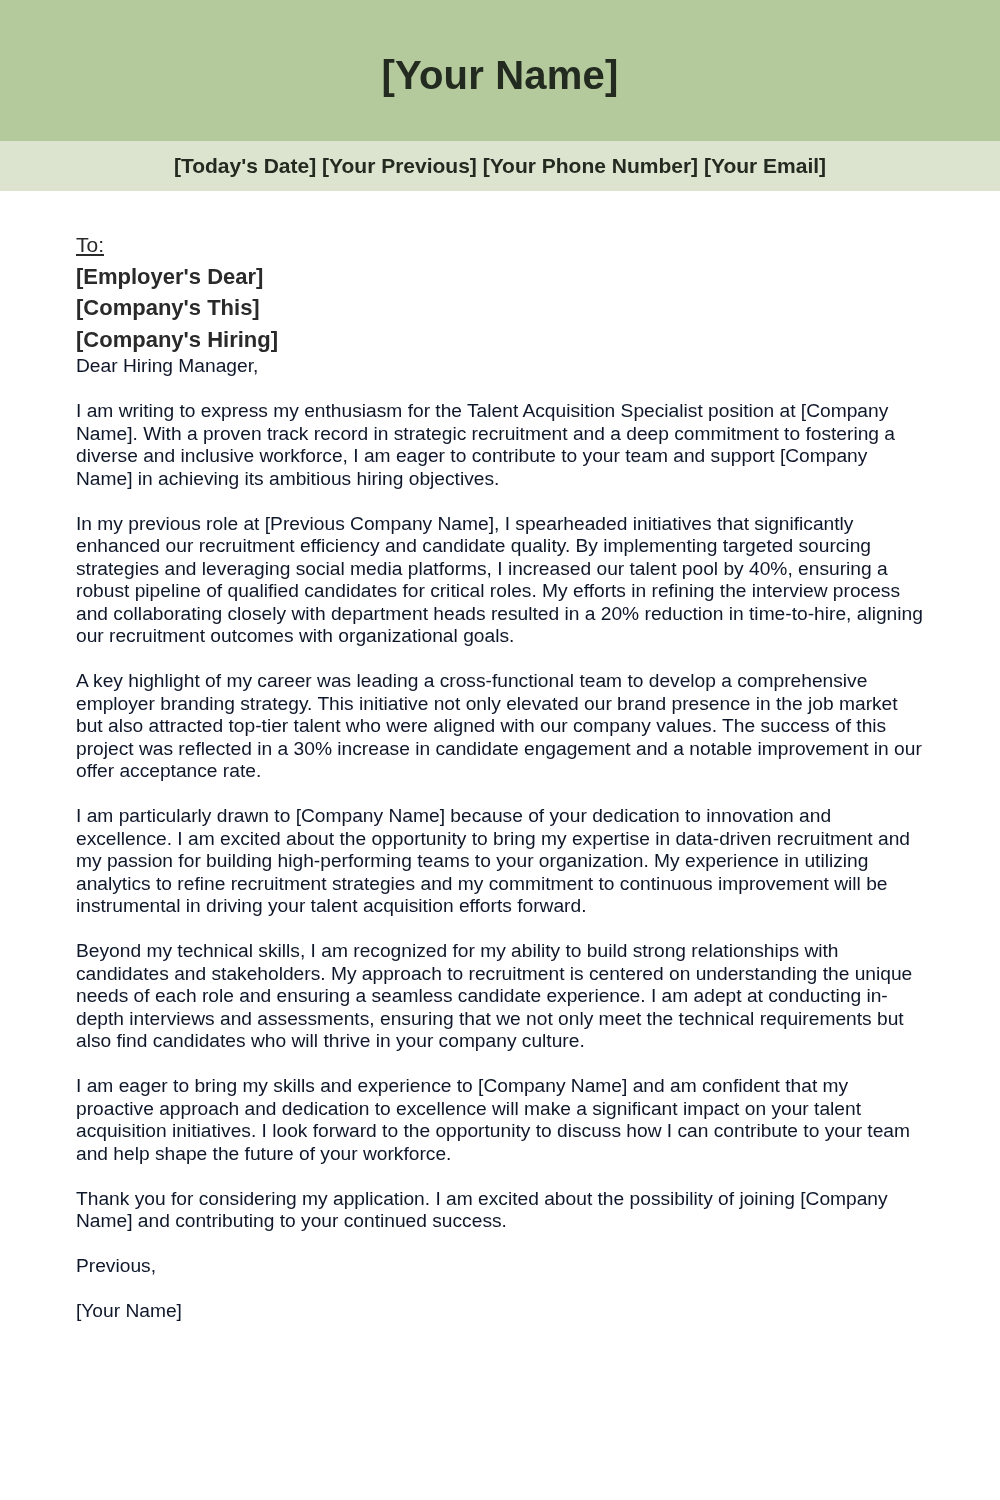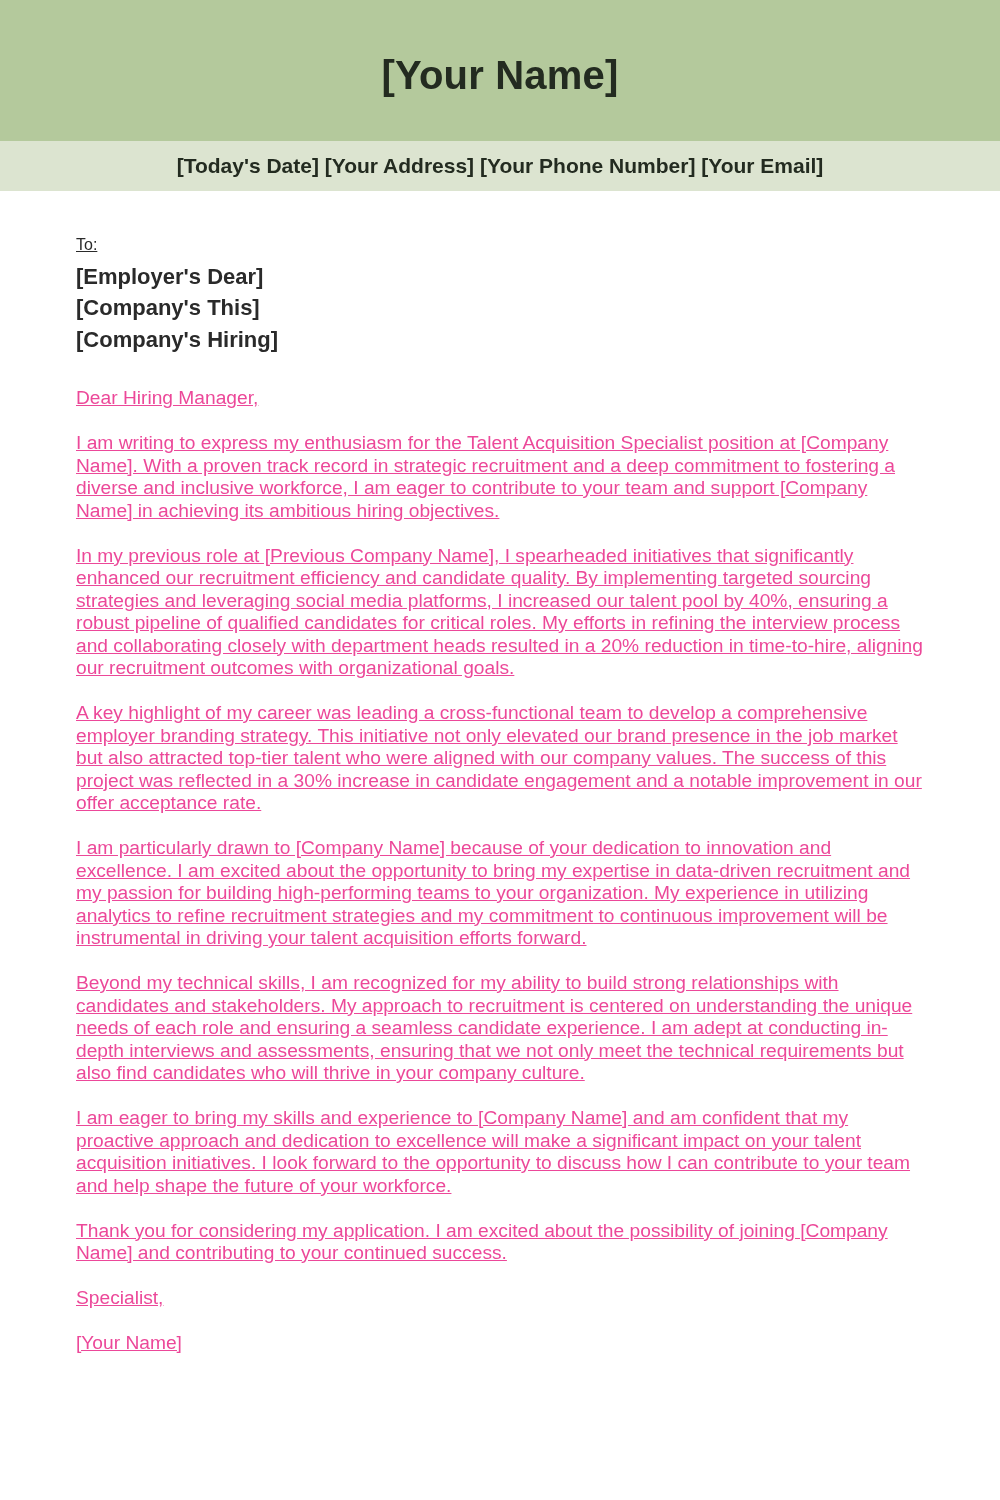--- a/index.html
+++ b/index.html
@@ -43,57 +43,55 @@
     }
     .recipient {
       margin-top: 38px;
       font-size: 22px;
       font-weight: bold;
       color: #2a2a2a;
       line-height: 31.5px;
     }
     .recipient .to-label {
       font-weight: normal;
-      font-size: 16px;
+      font-size: 21px;
       text-decoration: underline;
     }
     .letter {
-      margin-top: 32px;
       font-size: 19.2px;
       line-height: 22.5px;
-      color: #ec4899;
-      text-decoration: underline;
+      color: #0f172a;
     }
     .letter p {
       margin: 0 0 22.5px 0;
     }
   </style>
 </head>
 <body>
 
 <div class="header">
   <h1>[Your Name]</h1>
 </div>
 <div class="contact-bar">
-  <span>[Today's Date] [Your Address] [Your Phone Number] [Your Email]</span>
+  <span>[Today's Date] [Your Previous] [Your Phone Number] [Your Email]</span>
 </div>
 
 <div class="content">
   <div class="recipient">
     <div class="to-label">To:</div>
     <div>[Employer's Dear]</div>
     <div>[Company's This]</div>
     <div>[Company's Hiring]</div>
   </div>
 
   <div class="letter">
     <p>Dear Hiring Manager,</p>
     <p>I am writing to express my enthusiasm for the Talent Acquisition Specialist position at [Company Name]. With a proven track record in strategic recruitment and a deep commitment to fostering a diverse and inclusive workforce, I am eager to contribute to your team and support [Company Name] in achieving its ambitious hiring objectives.</p>
     <p>In my previous role at [Previous Company Name], I spearheaded initiatives that significantly enhanced our recruitment efficiency and candidate quality. By implementing targeted sourcing strategies and leveraging social media platforms, I increased our talent pool by 40%, ensuring a robust pipeline of qualified candidates for critical roles. My efforts in refining the interview process and collaborating closely with department heads resulted in a 20% reduction in time-to-hire, aligning our recruitment outcomes with organizational goals.</p>
     <p>A key highlight of my career was leading a cross-functional team to develop a comprehensive employer branding strategy. This initiative not only elevated our brand presence in the job market but also attracted top-tier talent who were aligned with our company values. The success of this project was reflected in a 30% increase in candidate engagement and a notable improvement in our offer acceptance rate.</p>
     <p>I am particularly drawn to [Company Name] because of your dedication to innovation and excellence. I am excited about the opportunity to bring my expertise in data-driven recruitment and my passion for building high-performing teams to your organization. My experience in utilizing analytics to refine recruitment strategies and my commitment to continuous improvement will be instrumental in driving your talent acquisition efforts forward.</p>
     <p>Beyond my technical skills, I am recognized for my ability to build strong relationships with candidates and stakeholders. My approach to recruitment is centered on understanding the unique needs of each role and ensuring a seamless candidate experience. I am adept at conducting in-depth interviews and assessments, ensuring that we not only meet the technical requirements but also find candidates who will thrive in your company culture.</p>
     <p>I am eager to bring my skills and experience to [Company Name] and am confident that my proactive approach and dedication to excellence will make a significant impact on your talent acquisition initiatives. I look forward to the opportunity to discuss how I can contribute to your team and help shape the future of your workforce.</p>
     <p>Thank you for considering my application. I am excited about the possibility of joining [Company Name] and contributing to your continued success.</p>
-    <p>Specialist,</p>
+    <p>Previous,</p>
     <p>[Your Name]</p>
   </div>
 </div>
 
 </body></html>

